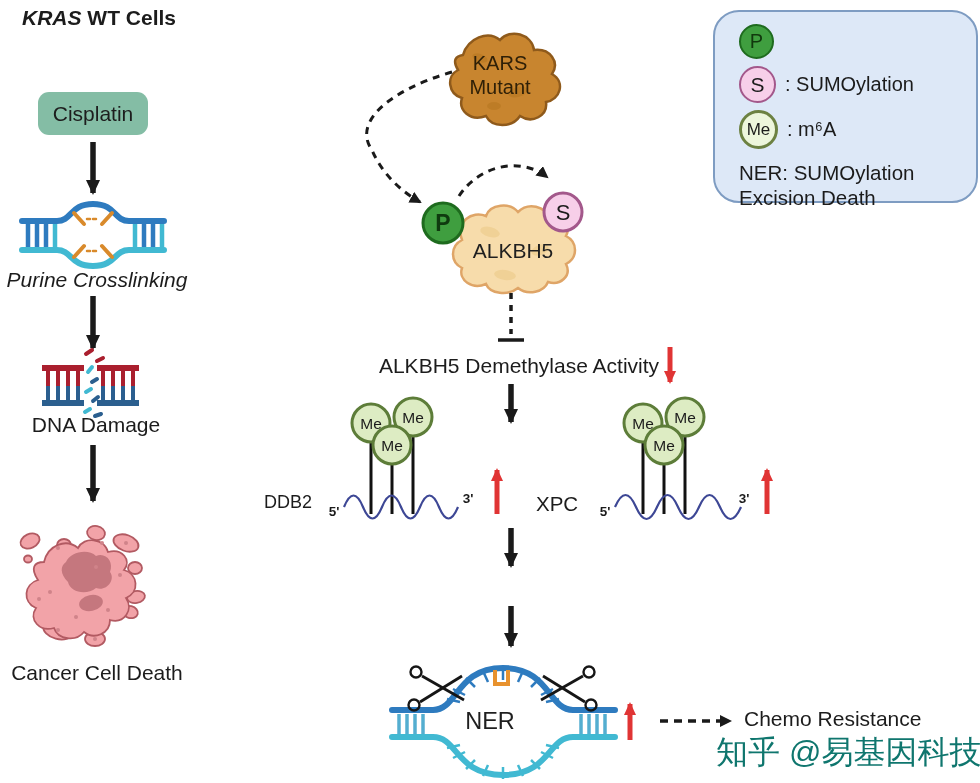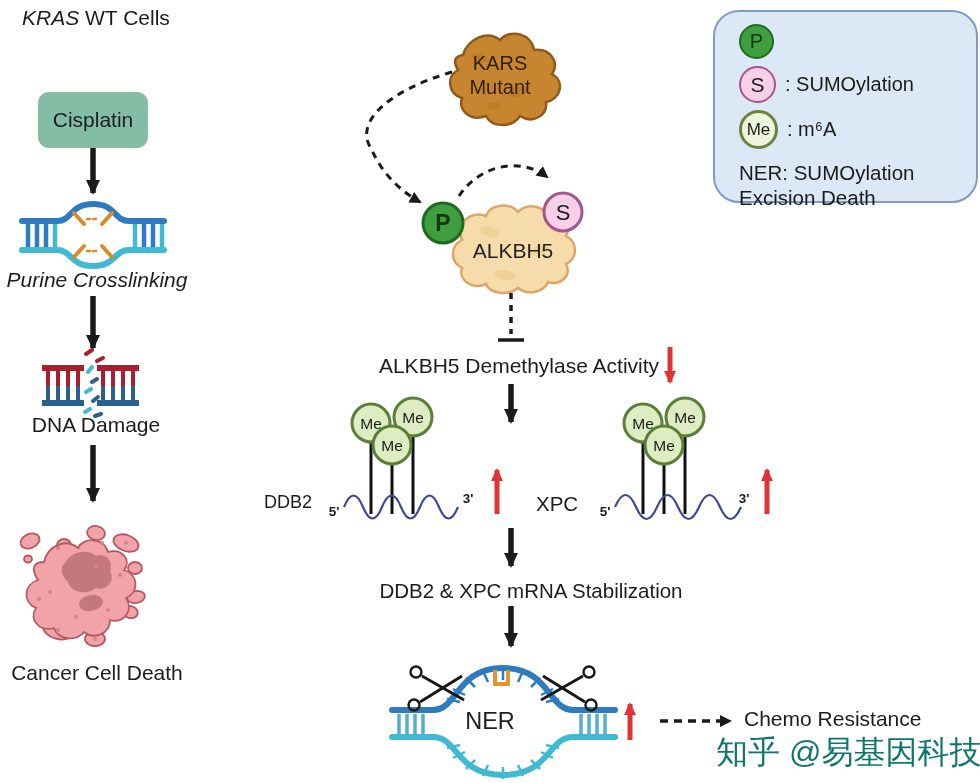--- a/index.html
+++ b/index.html
@@ -2,21 +2,21 @@
 <html><head>
 <meta charset="utf-8">
 <style>
   html,body{margin:0;padding:0;background:#fff;}
   .canvas{position:relative;width:980px;height:783px;background:#ffffff;overflow:hidden;
           font-family:"Liberation Sans",sans-serif;color:#1c1c1c;}
   .art{position:absolute;left:0;top:0;}
   .lbl{position:absolute;white-space:nowrap;font-size:21px;font-weight:500;color:#1c1c1c;}
   .lbl.center{transform:translateX(-50%);}
   .lbl i{font-style:italic;}
-  .cisplatin-box{position:absolute;left:38px;top:92px;width:110px;height:56px;
+  .cisplatin-box{position:absolute;left:38px;top:92px;width:110px;height:43px;
           background:#84bda5;border-radius:11px;display:flex;align-items:center;justify-content:center;
           font-size:21px;font-weight:500;color:#1d1d1d;}
   .legend{position:absolute;left:713px;top:10px;width:265px;height:193px;box-sizing:border-box;
           background:#dde8f7;border:2.5px solid #7e9cc2;border-radius:26px;
           padding:12px 10px 10px 24px;display:flex;flex-direction:column;gap:7px;}
   .legend-row{display:flex;align-items:center;gap:9px;}
   .badge{border-radius:50%;display:flex;align-items:center;justify-content:center;
           box-sizing:border-box;font-weight:500;flex:none;}
   .badge.p{width:35px;height:35px;background:#3f9e3f;border:2.5px solid #1e6b1e;color:#11380d;font-size:20px;}
   .badge.s{width:37px;height:37px;background:#f7cfe9;border:2.5px solid #a3588b;color:#1b1b1b;font-size:21px;}
@@ -288,40 +288,39 @@
       <circle cx="591" cy="705" r="5.5" stroke-width="2.4"></circle>
       <circle cx="589" cy="672" r="5.5" stroke-width="2.4"></circle>
     </g>
     <text x="490" y="729" text-anchor="middle" font-size="23.5" font-weight="500" fill="#1f1f1f">NER</text>
   </g>
 
   <line x1="630" y1="740" x2="630" y2="704" stroke="#e03434" stroke-width="5" marker-end="url(#mR)"></line>
   <line x1="660" y1="721" x2="730" y2="721" stroke="#1a1a1a" stroke-width="3.5" stroke-dasharray="8 6" marker-end="url(#mD)"></line>
 </svg>
 
-<div class="lbl" style="left:22px;top:6px;"><i>KRAS</i><span> WT Cells</span></div>
+<div class="lbl" style="left:22px;top:6px;font-weight:bold;"><i>KRAS</i><span> WT Cells</span></div>
 
 
 <div class="cisplatin-box">
   <span>Cisplatin</span>
 </div>
 
 <div class="lbl center" style="left:97px;top:268px;font-style:italic;">Purine Crosslinking</div>
 
 <div class="lbl center" style="left:96px;top:413px;">DNA Damage</div>
 
 <div class="lbl center" style="left:97px;top:661px;">Cancer Cell Death</div>
 
 <div class="lbl center" style="left:519px;top:354px;">ALKBH5 Demethylase Activity</div>
 
 <div class="lbl" style="left:264px;top:492px;font-size:18px;">DDB2</div>
 
 <div class="lbl" style="left:536px;top:492px;font-size:20.5px;">XPC</div>
 
-<div class="lbl center" style="left:531px;top:579px;font-size:20.5px;">DDB2 &amp; XPC mRNA Stabilization</div>
 
 <div class="lbl" style="left:744px;top:707px;">Chemo Resistance</div>
 
 <div class="legend">
   <div class="legend-row">
     <span class="badge p">P</span>
   </div>
   <div class="legend-row">
     <span class="badge s">S</span>
     <span class="legend-text">: SUMOylation</span>

